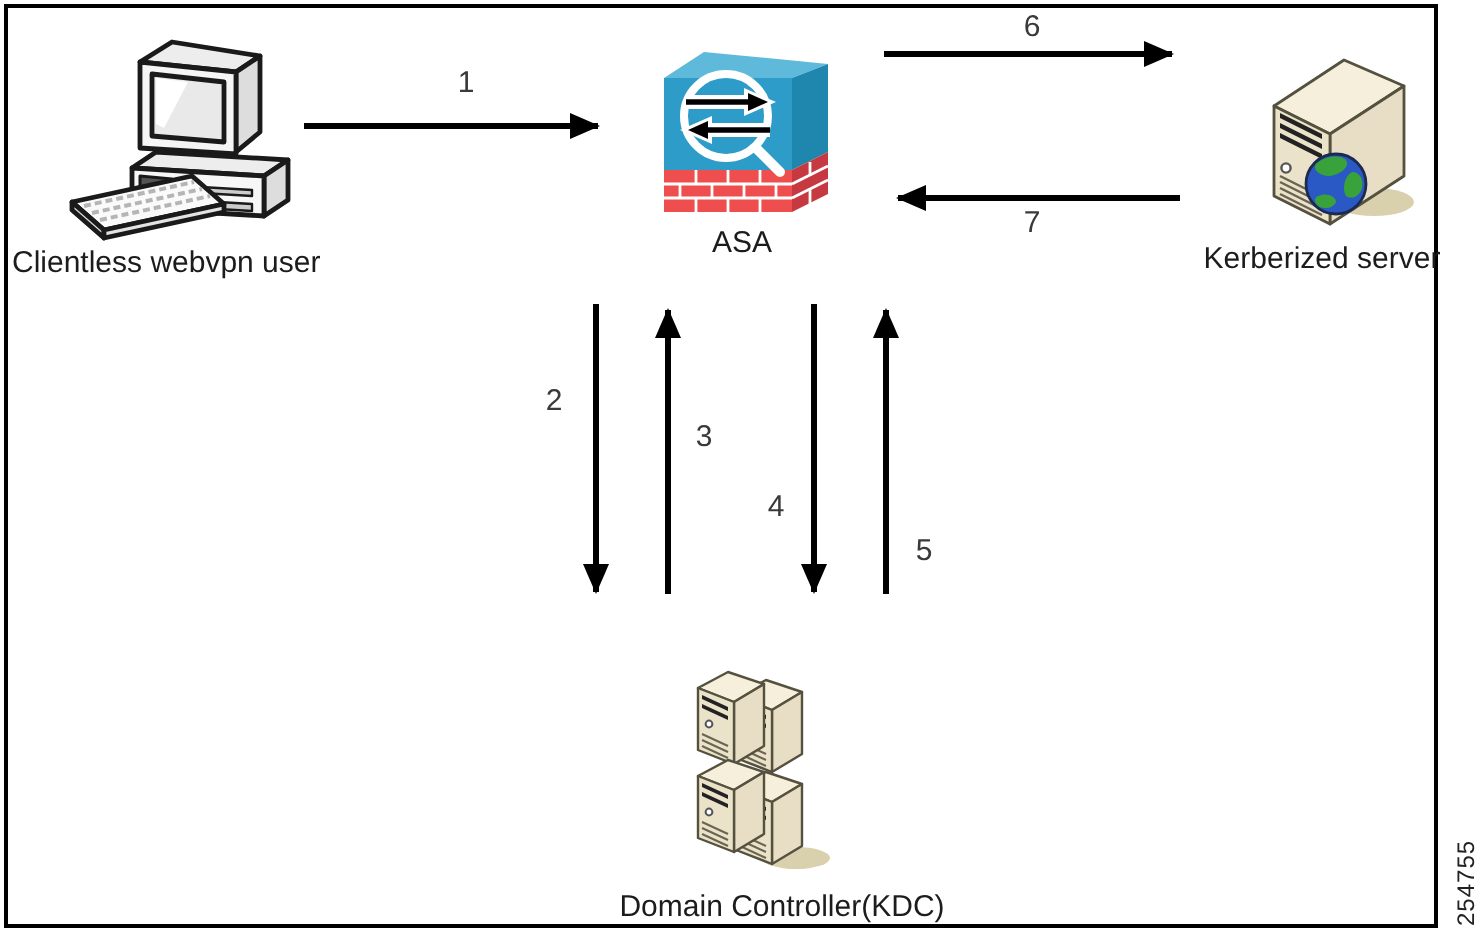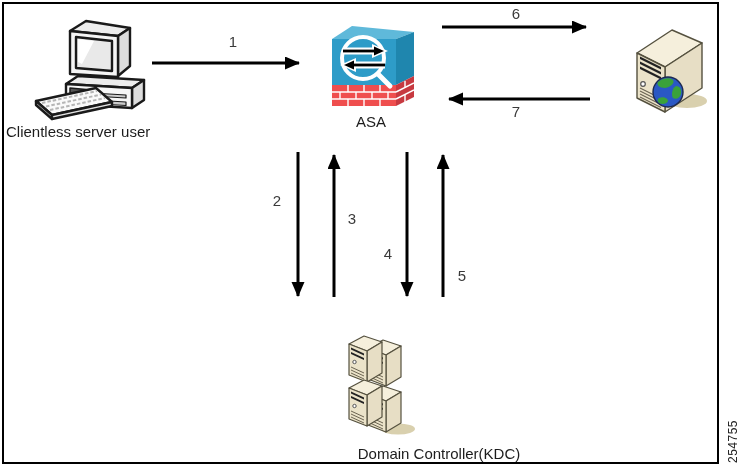--- a/index.html
+++ b/index.html
@@ -157,19 +157,20 @@
   </svg>
 
   <span class="flow-label" style="left:233px;top:33px;">1</span>
   <span class="flow-label" style="left:277px;top:192px;">2</span>
   <span class="flow-label" style="left:352px;top:210px;">3</span>
   <span class="flow-label" style="left:388px;top:245px;">4</span>
   <span class="flow-label" style="left:462px;top:267px;">5</span>
   <span class="flow-label" style="left:516px;top:5px;">6</span>
   <span class="flow-label" style="left:516px;top:103px;">7</span>
 
-  <span class="node-label" style="left:6px;top:123px;">Clientless server user</span>
+  <span class="node-label" style="left:6px;top:123px;">Clientless webvpn user</span>
   <span class="node-label centered" style="left:371px;top:113px;">ASA</span>
-  <span class="node-label centered" style="left:391px;top:445px;margin-left:48px;">Domain Controller(KDC)</span>
+  <span class="node-label centered" style="left:661px;top:121px;">Kerberized server</span>
+  <span class="node-label centered" style="left:391px;top:445px;">Domain Controller(KDC)</span>
 
   <span class="figure-number">254755</span>
 
 </div>
 
 </body></html>

